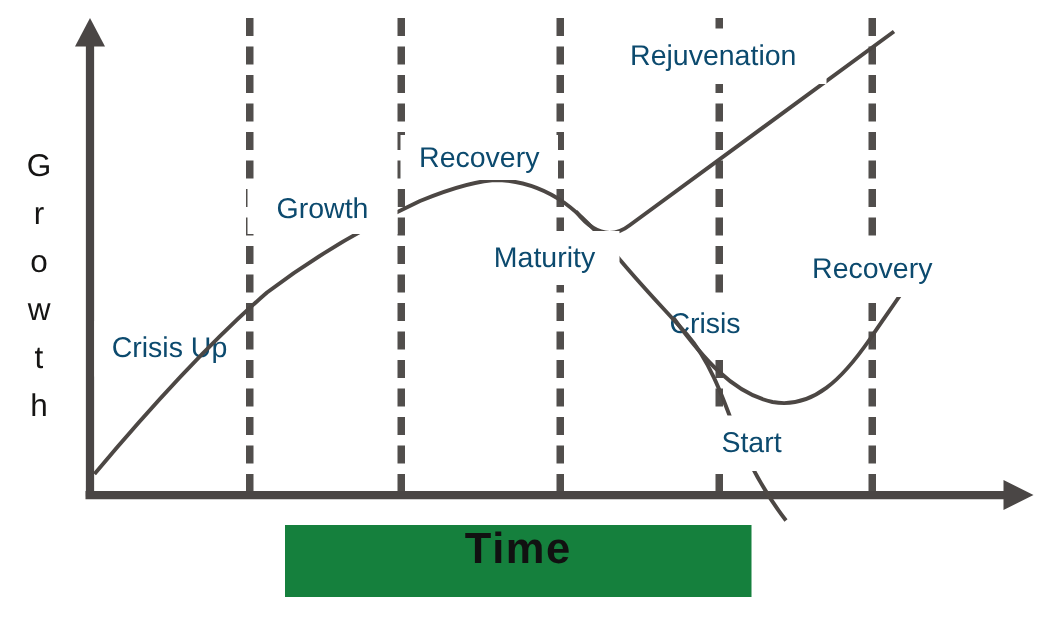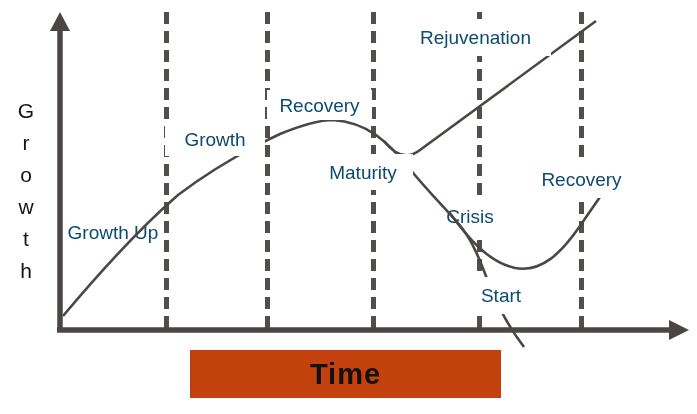--- a/index.html
+++ b/index.html
@@ -25,21 +25,21 @@
   .y-axis-label{
     position:absolute;left:4px;top:95px;width:44px;height:200px;z-index:4;
     background:#ffffff;color:#151413;display:flex;align-items:center;justify-content:center;
   }
   .y-axis-label span{
     writing-mode:vertical-rl;text-orientation:upright;
     font-size:21px;letter-spacing:9px;line-height:1;
   }
   .x-axis-label{
     position:absolute;left:190px;top:350px;width:311px;height:48px;z-index:4;
-    background:#c2410c;color:#111111;display:flex;align-items:center;justify-content:center;
+    background:#15803d;color:#111111;display:flex;align-items:flex-start;justify-content:center;
     font-size:29px;font-weight:600;letter-spacing:1px;
   }
 </style>
 </head>
 <body>
 
 <div id="stage">
 
   <svg class="layer1" width="697" height="414" viewBox="0 0 697 414">
 
@@ -50,21 +50,21 @@
     <line x1="581.5" y1="12" x2="581.5" y2="330" stroke="#514e4c" stroke-width="5" stroke-dasharray="12 7"></line>
 
     <line x1="60" y1="331" x2="60" y2="28" stroke="#4a4645" stroke-width="5.5"></line>
     <polygon points="60,12 50,31 70,31" fill="#4a4645"></polygon>
 
     <line x1="57" y1="330" x2="672" y2="330" stroke="#4a4645" stroke-width="5.5"></line>
     <polygon points="689,330 669,320 669,340" fill="#4a4645"></polygon>
   </svg>
 
   <div class="lbl z2 lbl-startup">
-    <span>Growth Up</span>
+    <span>Crisis Up</span>
   </div>
   <div class="lbl z2 lbl-crisis">
     <span>Crisis</span>
   </div>
 
   <svg class="layer3" width="697" height="414" viewBox="0 0 697 414">
 
     <path d="M 63 316
              C 100 272, 140 228, 178 195
              C 215 167, 248 149, 280 134

